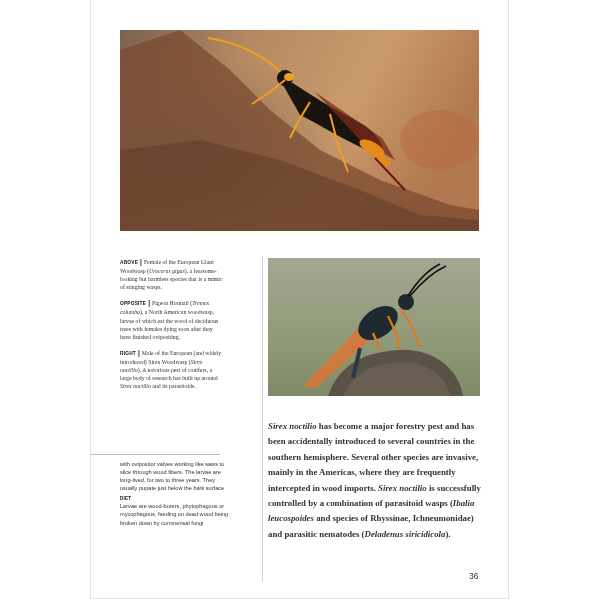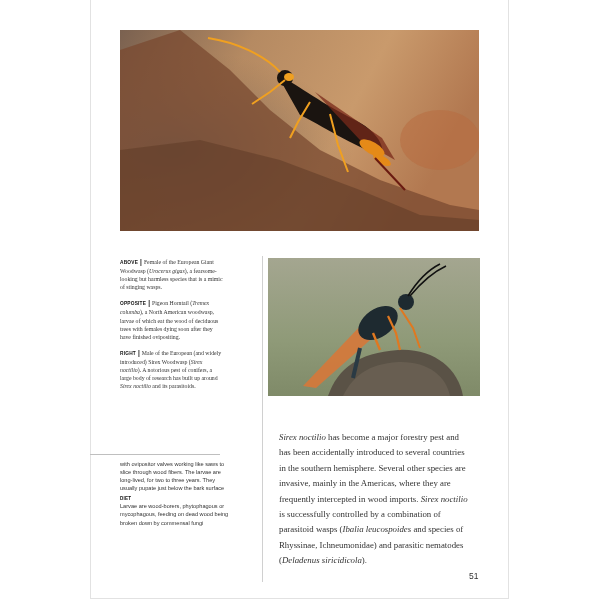--- a/index.html
+++ b/index.html
@@ -13,21 +13,21 @@
     .captions { position:absolute; left:120px; top:258px; width:104px; font-size:5.8px; line-height:8.1px; color:#333; }
     .cap { margin:0 0 8px 0; }
     .cap .lbl { font-family:"Liberation Sans", sans-serif; font-weight:bold; font-size:4.8px; letter-spacing:0.2px; color:#111; }
     .cap .bar { font-family:"Liberation Sans", sans-serif; font-weight:bold; font-size:6.5px; margin:0 2px; color:#111; }
     .cap i { font-style:italic; }
     .hrule { position:absolute; left:90px; top:454px; width:130px; height:1px; background:#bfbfbf; }
     .sidebar-text { position:absolute; left:120px; top:460px; width:112px; font-family:"Liberation Sans", sans-serif; font-size:5.6px; line-height:8.1px; color:#333; }
     .sidebar-text p { margin:0; }
     .sidebar-text .head { font-weight:bold; font-size:4.6px; letter-spacing:0.2px; color:#111; margin-top:3px; line-height:7px; }
     .body-text { position:absolute; left:268px; top:419px; width:214px; font-size:8.8px; line-height:15.4px; color:#333; }
-    .body-text p { margin:11px; }
+    .body-text p { margin:0;font-weight:bold; }
     .body-text i { font-style:italic; }
     .folio { position:absolute; left:469px; top:571px; font-family:"Liberation Sans", sans-serif; font-size:8.5px; color:#333; }
   </style>
 </head>
 <body>
 
 <div class="page"></div>
 
 <div class="photo" id="photo-top">
   <svg viewBox="0 0 359 201" preserveAspectRatio="none">
@@ -105,13 +105,13 @@
 <div class="sidebar-text">
   <p>with ovipositor valves working like saws to slice through wood fibers. The larvae are long-lived, for two to three years. They usually pupate just below the bark surface</p>
   <p class="head">DIET</p>
   <p>Larvae are wood-borers, phytophagous or mycophagous, feeding on dead wood being broken down by commensal fungi</p>
 </div>
 
 <div class="body-text">
   <p><i>Sirex noctilio</i><span> has become a major forestry pest and has been accidentally introduced to several countries in the southern hemisphere. Several other species are invasive, mainly in the Americas, where they are frequently intercepted in wood imports. </span><i>Sirex noctilio</i><span> is successfully controlled by a combination of parasitoid wasps (</span><i>Ibalia leucospoides</i><span> and species of Rhyssinae, Ichneumonidae) and parasitic nematodes (</span><i>Deladenus siricidicola</i><span>).</span></p>
 </div>
 
-<div class="folio">51</div>
+<div class="folio">36</div>
 
 </body></html>

